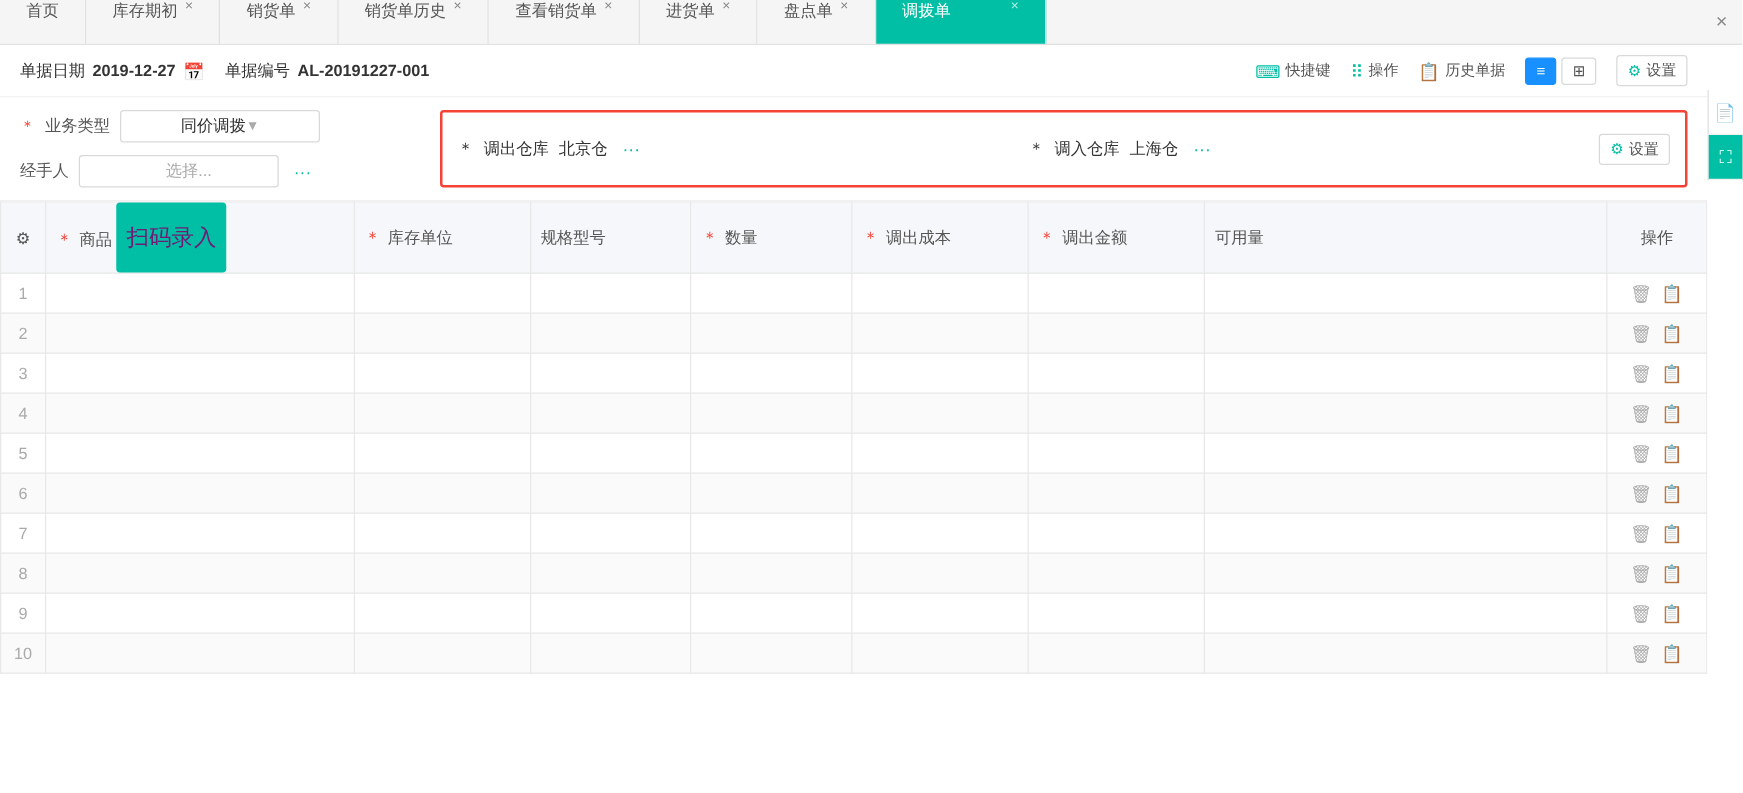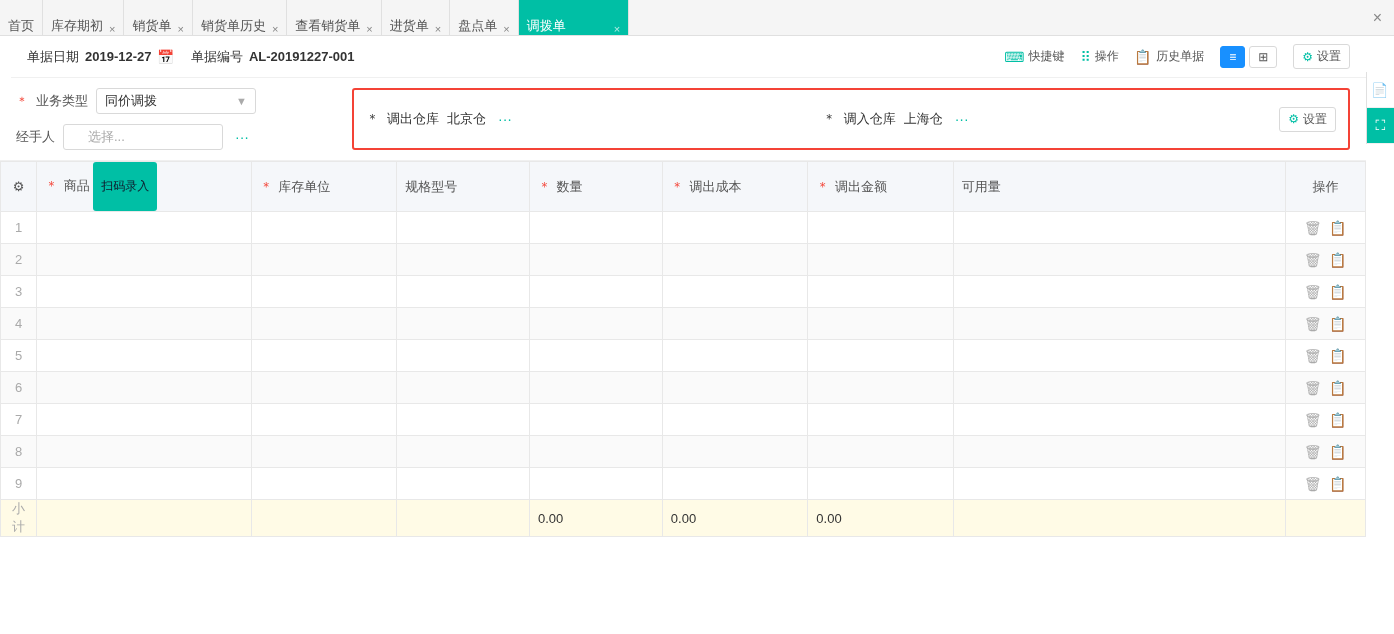--- a/index.html
+++ b/index.html
@@ -9,22 +9,22 @@
     .tab-bar {
       display: flex;
       align-items: center;
       border-bottom: 1px solid #e0e0e0;
       background: #f5f5f5;
       height: 36px;
       padding-left: 0;
     }
     .tab-item {
       display: flex;
-      align-items: flex-end;
-      padding: 0 8px;
+      align-items: flex-start;
+      padding: 0 21px;
       height: 100%;
       border-right: 1px solid #e0e0e0;
       cursor: pointer;
       white-space: nowrap;
       font-size: 13px;
       color: #555;
       background: #f5f5f5;
       gap: 6px;
     }
     .tab-item:first-child {
@@ -52,21 +52,20 @@
     }
 
     
     .toolbar {
       display: flex;
       align-items: center;
       padding: 8px 16px;
       border-bottom: 1px solid #f0f0f0;
       gap: 16px;
       background: #fff;
-      margin-left: 11px;
     }
     .toolbar-item {
       display: flex;
       align-items: center;
       gap: 6px;
       font-size: 13px;
     }
     .toolbar-item .value {
       color: #333;
       font-weight: 700;
@@ -150,21 +149,21 @@
     }
     .select-wrapper {
       display: flex;
       align-items: center;
       border: 1px solid #d9d9d9;
       border-radius: 3px;
       padding: 3px 8px;
       min-width: 160px;
       background: #fff;
       cursor: pointer;
-      justify-content: space-between;
+      justify-content: center;
     }
     .select-wrapper .arrow {
       color: #aaa;
       font-size: 11px;
     }
     .ellipsis-btn {
       color: #00bfa5;
       cursor: pointer;
       font-size: 14px;
       padding: 0 4px;
@@ -217,25 +216,25 @@
       padding: 0 8px;
       color: #333;
     }
     tbody td.row-num {
       color: #aaa;
       text-align: center;
       width: 36px;
     }
     .scan-btn {
       background: #00bfa5;
-      color: #0f172a;
+      color: #701a75;
       border: none;
       border-radius: 3px;
       padding: 16px 8px;
-      font-size: 12px;
+      font-size: 18px;
       cursor: pointer;
       white-space: nowrap;
     }
     .th-gear {
       width: 36px;
       text-align: center;
     }
     .th-ops {
       width: 80px;
       text-align: center;
@@ -565,31 +564,34 @@
       <td></td>
       <td></td>
       <td></td>
       <td></td>
       <td></td>
       <td class="td-ops">
         <span class="op-icon" title="删除">🗑</span>
         <span class="op-icon" title="复制">📋</span>
       </td>
     </tr>
-            <tr class="subtotal">
-            <td style="color:#aaa;text-align:center;">小计</td>
-            <td></td>
-            <td></td>
-            <td></td>
-            <td>0.00</td>
-            <td>0.00</td>
-            <td>0.00</td>
-            <td></td>
-            <td></td>
-          </tr>
+            <tr>
+      <td class="row-num">10</td>
+      <td></td>
+      <td></td>
+      <td></td>
+      <td></td>
+      <td></td>
+      <td></td>
+      <td></td>
+      <td class="td-ops">
+        <span class="op-icon" title="删除">🗑</span>
+        <span class="op-icon" title="复制">📋</span>
+      </td>
+    </tr>
         </tbody>
       </table>
     </div>
   </div>
 
   <div class="right-panel">
     <div class="panel-btn">📄</div>
     <div class="panel-btn active">⛶</div>
   </div>
 </div>

